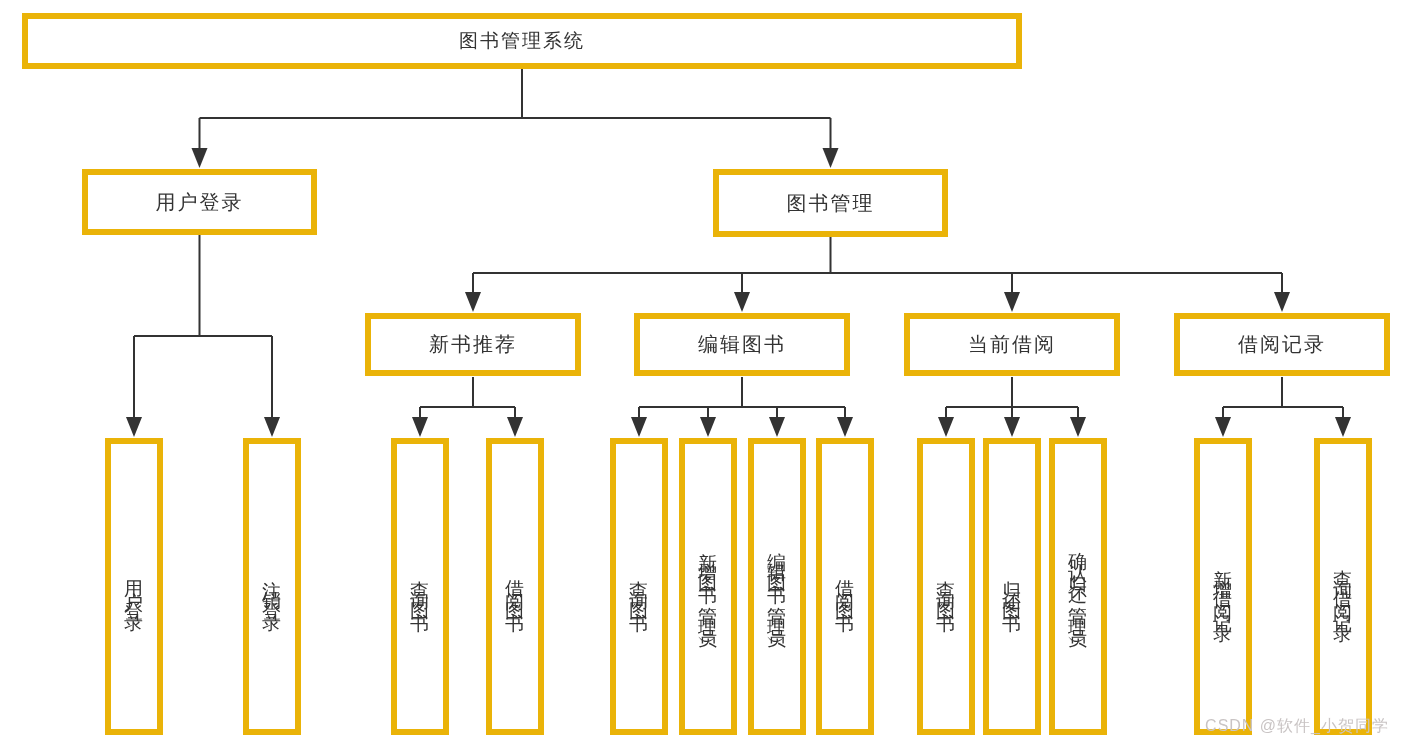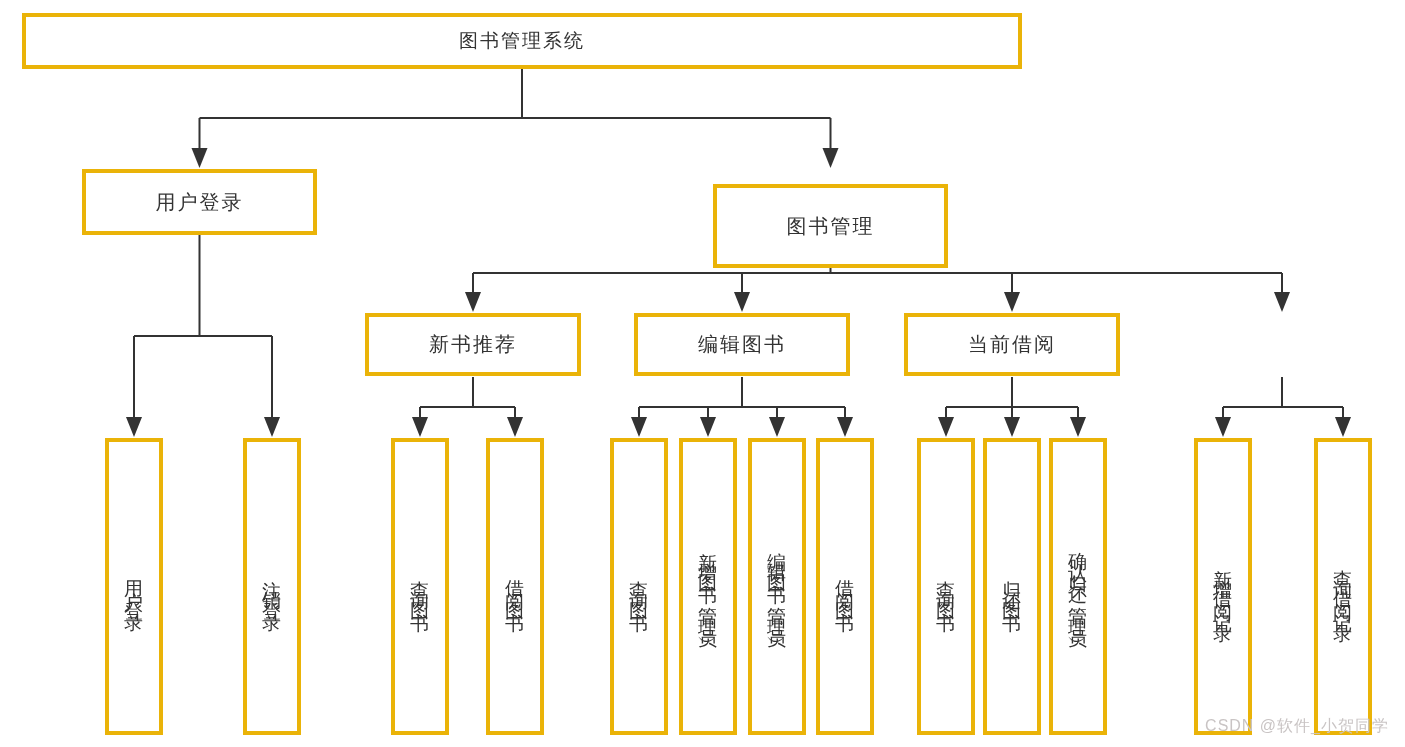--- a/index.html
+++ b/index.html
@@ -8,21 +8,21 @@
     width:1405px;height:747px;
     background:#ffffff;
     font-family:"Liberation Sans","DejaVu Sans",sans-serif;
     overflow:hidden;
   }
   .wires{position:absolute;left:0;top:0;z-index:1;}
   .box{
     position:absolute;
     box-sizing:border-box;
     background:#ffffff;
-    border:4px solid #eab308;
+    border:6px solid #eab308;
     display:flex;
     align-items:center;
     justify-content:center;
     z-index:2;
     color:#333333;
   }
   .box .lbl{
     font-size:20px;
     letter-spacing:2px;
     white-space:nowrap;
@@ -95,32 +95,35 @@
     </g>
   </svg>
 
   <div class="box root" style="left:22px;top:13px;width:1000px;height:56px">
     <span class="lbl">图书管理系统</span>
   </div>
 
   <div class="box" style="left:82px;top:169px;width:235px;height:66px">
     <span class="lbl">用户登录</span>
   </div>
-  <div class="box" style="left:713px;top:184px;width:235px;height:84px">
+  <div class="box" style="left:713px;top:169px;width:235px;height:68px">
     <span class="lbl">图书管理</span>
   </div>
 
   <div class="box" style="left:365px;top:313px;width:216px;height:63px">
     <span class="lbl">新书推荐</span>
   </div>
   <div class="box" style="left:634px;top:313px;width:216px;height:63px">
     <span class="lbl">编辑图书</span>
   </div>
   <div class="box" style="left:904px;top:313px;width:216px;height:63px">
     <span class="lbl">当前借阅</span>
+  </div>
+  <div class="box" style="left:1174px;top:313px;width:216px;height:63px">
+    <span class="lbl">借阅记录</span>
   </div>
 
   <div class="box v" style="left:105px;top:438px;width:58px;height:297px">
     <span class="lbl">用户登录</span>
   </div>
   <div class="box v" style="left:243px;top:438px;width:58px;height:297px">
     <span class="lbl">注销登录</span>
   </div>
 
   <div class="box v" style="left:391px;top:438px;width:58px;height:297px">

